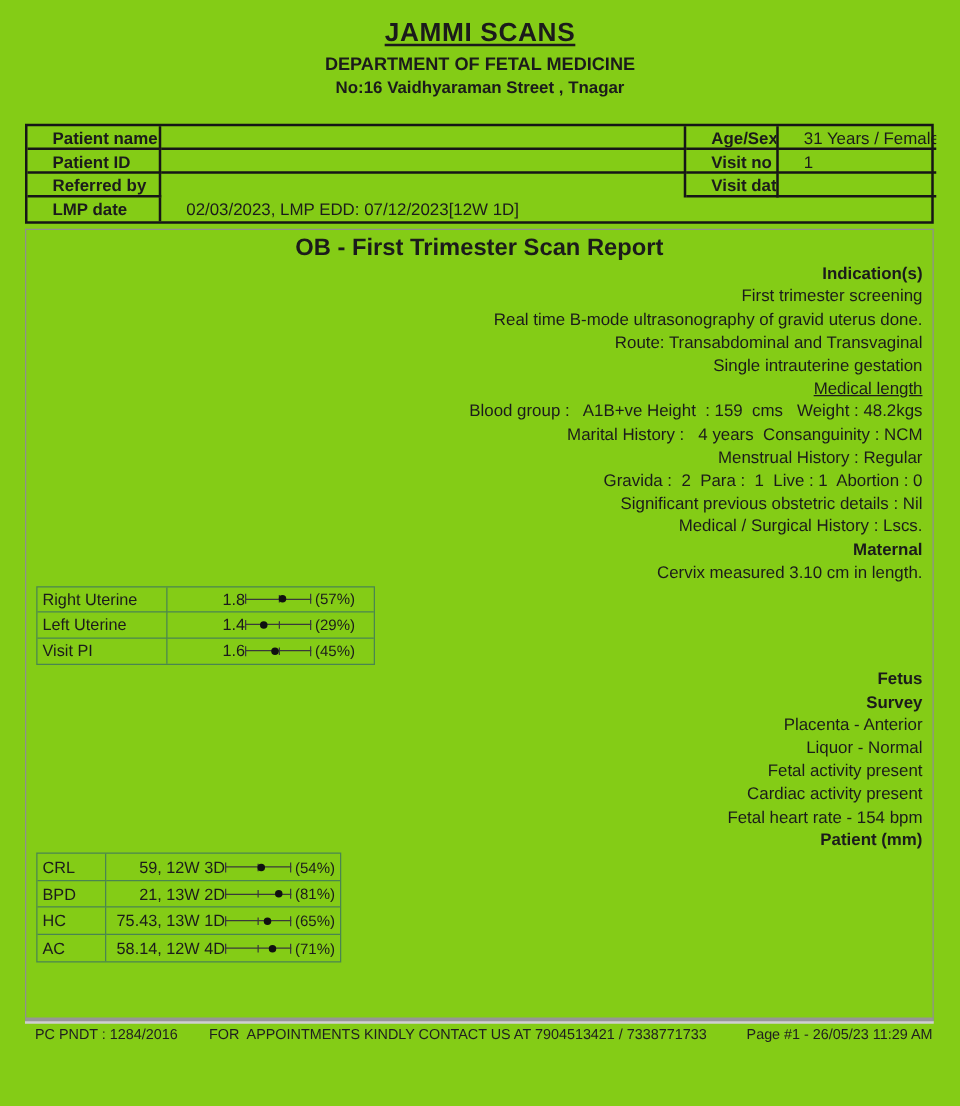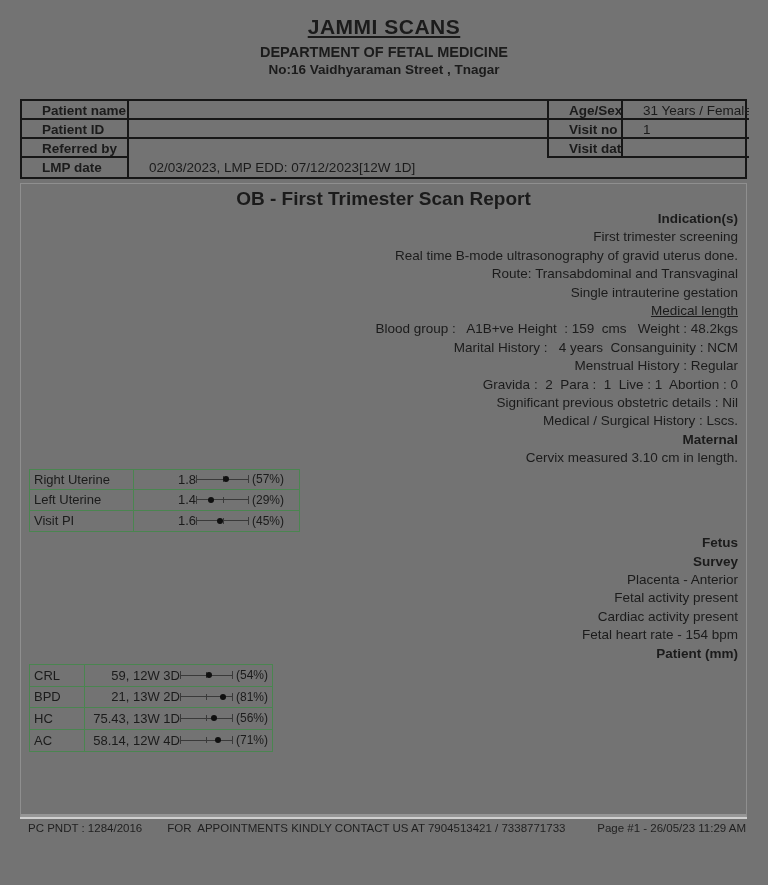--- a/index.html
+++ b/index.html
@@ -1,18 +1,18 @@
 <!DOCTYPE html>
 <html><head>
 <meta charset="utf-8">
 <style>
   * { margin:0; padding:0; box-sizing:border-box; }
   body { background:#e8e8e8; font-family:"Liberation Sans", sans-serif; }
   .page {
-    position:relative; width:768px; height:885px; background:#737373;
+    position:relative; width:768px; height:885px; background:#84cc16;
     color:#1b1b1b; overflow:hidden; margin:0 auto;
   }
   
   .clinic-header { text-align:center; padding-top:15px; }
   .clinic-name { font-size:21px; font-weight:bold; text-decoration:underline; letter-spacing:0.5px; }
   .clinic-dept { font-size:14.5px; font-weight:bold; margin-top:5px; }
   .clinic-addr { font-size:13.5px; font-weight:bold; margin-top:2px; }
   
   .ptable {
     margin:22px 21px 0 20px; width:727px;
@@ -162,20 +162,21 @@
               <span class="pt-tick pt-right"></span>
               <span class="pt-dot" style="left: calc(45% - 3px);"></span>
             </span>
           <span class="pct">(45%)</span>
         </div>
       </div>
 
       <div class="line bold">Fetus</div>
       <div class="line bold">Survey</div>
       <div class="line">Placenta - Anterior</div>
+      <div class="line">Liquor - Normal</div>
       <div class="line">Fetal activity present</div>
       <div class="line">Cardiac activity present</div>
       <div class="line">Fetal heart rate - 154 bpm</div>
       <div class="line bold">Patient (mm)</div>
 
       <div class="gtable biometry">
         <div class="gcell">CRL</div>
         <div class="gcell last-col">
           <span class="tval">59, 12W 3D</span>
           <span class="ptile">
@@ -202,21 +203,21 @@
         <div class="gcell">HC</div>
         <div class="gcell last-col">
           <span class="tval">75.43, 13W 1D</span>
           <span class="ptile">
               <span class="pt-line"></span>
               <span class="pt-tick pt-left"></span>
               <span class="pt-tick pt-mid"></span>
               <span class="pt-tick pt-right"></span>
               <span class="pt-dot" style="left: calc(65% - 3px);"></span>
             </span>
-          <span class="pct">(56%)</span>
+          <span class="pct">(65%)</span>
         </div>
         <div class="gcell last-row">AC</div>
         <div class="gcell last-col last-row">
           <span class="tval">58.14, 12W 4D</span>
           <span class="ptile">
               <span class="pt-line"></span>
               <span class="pt-tick pt-left"></span>
               <span class="pt-tick pt-mid"></span>
               <span class="pt-tick pt-right"></span>
               <span class="pt-dot" style="left: calc(71% - 3px);"></span>

